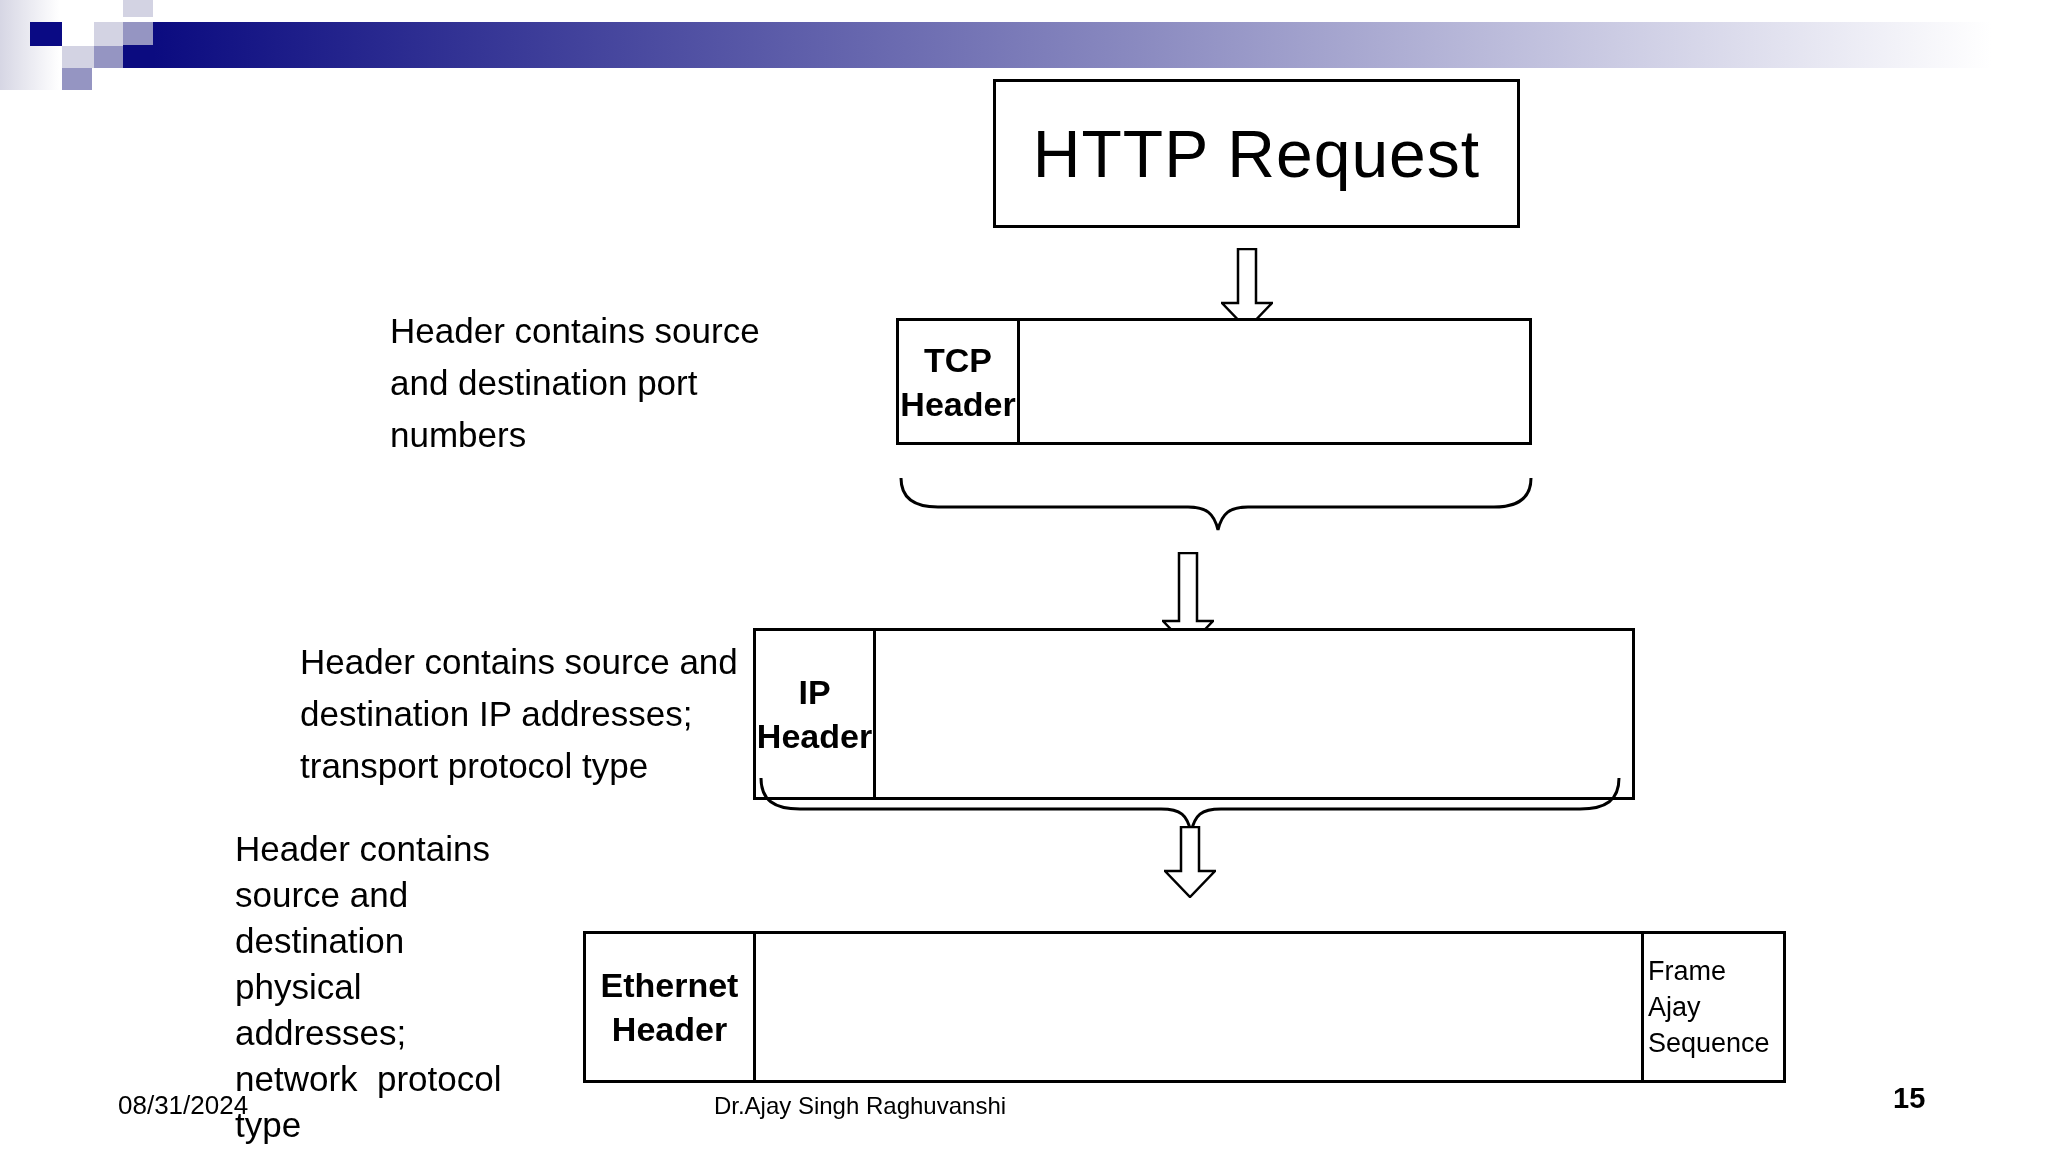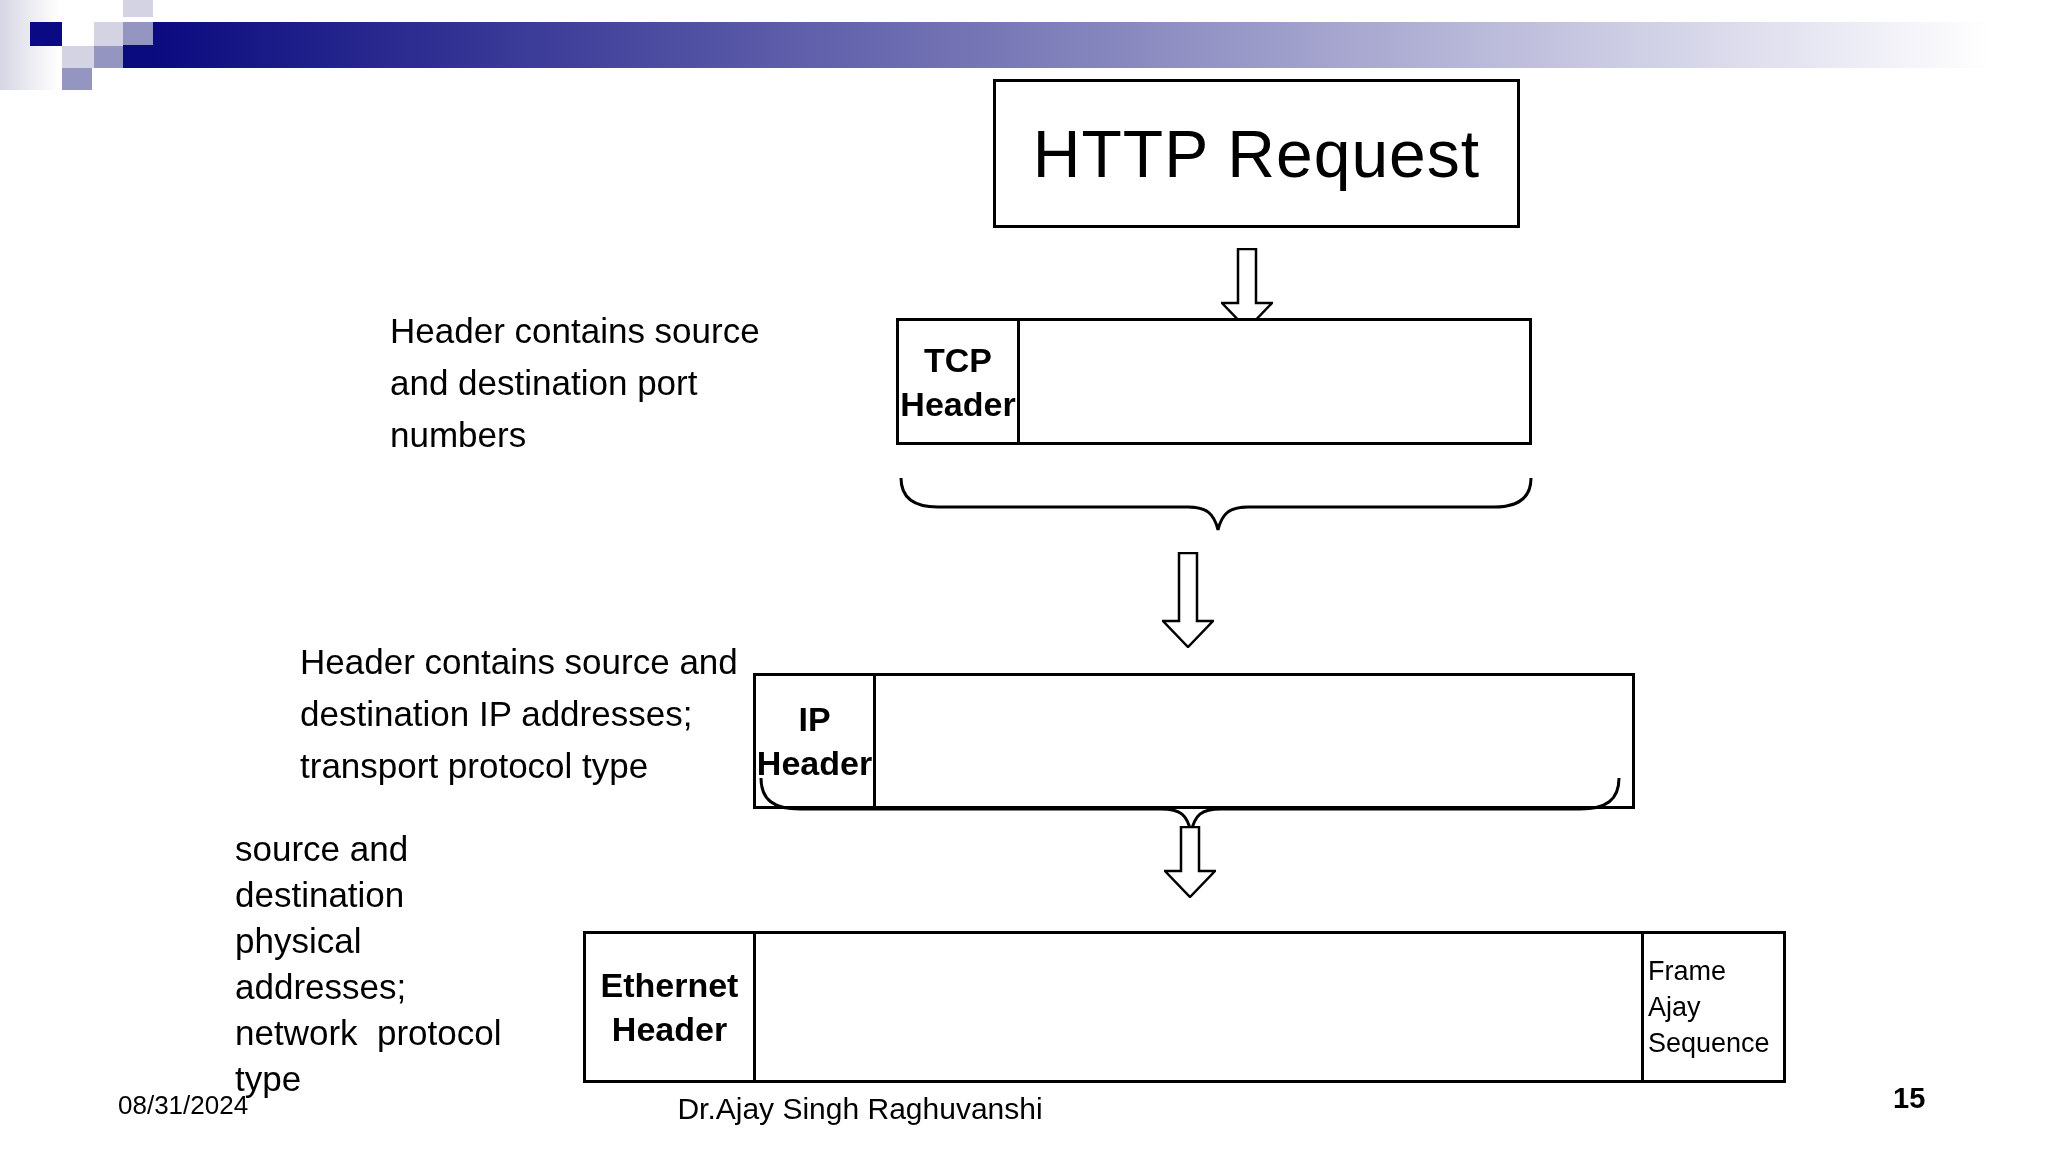--- a/index.html
+++ b/index.html
@@ -58,21 +58,21 @@
   .annotation .ln{white-space:pre;}
   .ann-tcp{left:390px;top:305px;}
   .ann-tcp .ln{line-height:52px;}
   .ann-ip{left:300px;top:636px;}
   .ann-ip .ln{line-height:52px;}
   .ann-eth{left:235px;top:826px;}
   .ann-eth .ln{line-height:46px;}
   .shape{position:absolute;}
   
   .footer-date{position:absolute;left:118px;top:1090px;font-size:26px;}
-  .footer-author{position:absolute;left:0;top:1092px;width:1720px;text-align:center;font-size:30px;}
+  .footer-author{position:absolute;left:0;top:1092px;width:1720px;text-align:center;font-size:24px;}
   .page-number{position:absolute;left:1893px;top:1082px;font-size:29px;font-weight:bold;}
 </style>
 </head>
 <body>
 
 <div class="slide">
 
   <div class="top-bar"></div>
   <div class="top-bar-notch"></div>
   <div class="corner-strip"></div>
@@ -105,21 +105,21 @@
   </div>
 
   <svg class="shape" style="left:898px;top:474px;" width="636" height="60" viewBox="0 0 636 60">
     <path d="M3,4 C3,24 16,33 40,33 L290,33 C308,33 316,39 320,56 C324,39 332,33 350,33 L596,33 C620,33 633,24 633,4" fill="none" stroke="#000000" stroke-width="3"></path>
   </svg>
 
   <svg class="shape" style="left:1162px;top:552px;" width="52" height="96" viewBox="0 0 52 96">
     <path d="M17,1 L35,1 L35,69 L51,69 L26,95 L1,69 L17,69 Z" fill="#ffffff" stroke="#000000" stroke-width="2.5"></path>
   </svg>
 
-  <div class="obox" style="left:753px;top:628px;width:882px;height:136px;margin-top:45px;">
+  <div class="obox" style="left:753px;top:628px;width:882px;height:172px;">
     <div class="layer-cell" style="width:120px;">
       <div class="ln">IP</div>
       <div class="ln">Header</div>
     </div>
   </div>
   <div class="annotation ann-ip">
     <div class="ln">Header contains source and</div>
     <div class="ln">destination IP addresses;</div>
     <div class="ln">transport protocol type</div>
   </div>
@@ -137,20 +137,21 @@
       <div class="ln">Ethernet</div>
       <div class="ln">Header</div>
     </div>
     <div class="fcs-cell" style="width:142px;">
       <div class="ln">Frame</div>
       <div class="ln">Ajay</div>
       <div class="ln">Sequence</div>
     </div>
   </div>
   <div class="annotation ann-eth">
+    <div class="ln">Header contains</div>
     <div class="ln">source and</div>
     <div class="ln">destination</div>
     <div class="ln">physical</div>
     <div class="ln">addresses;</div>
     <div class="ln">network  protocol</div>
     <div class="ln">type</div>
   </div>
 
   <div class="footer-date">08/31/2024</div>
   <div class="footer-author">Dr.Ajay Singh Raghuvanshi</div>

